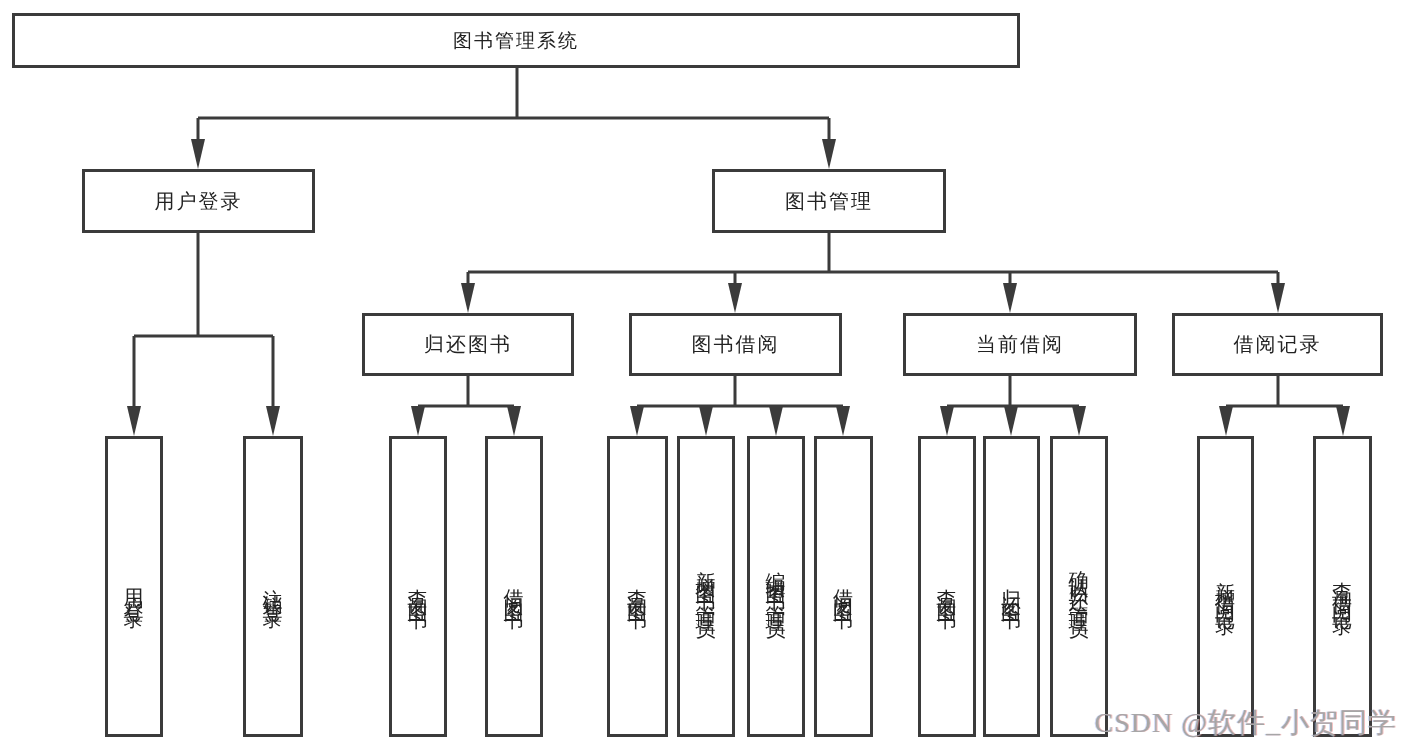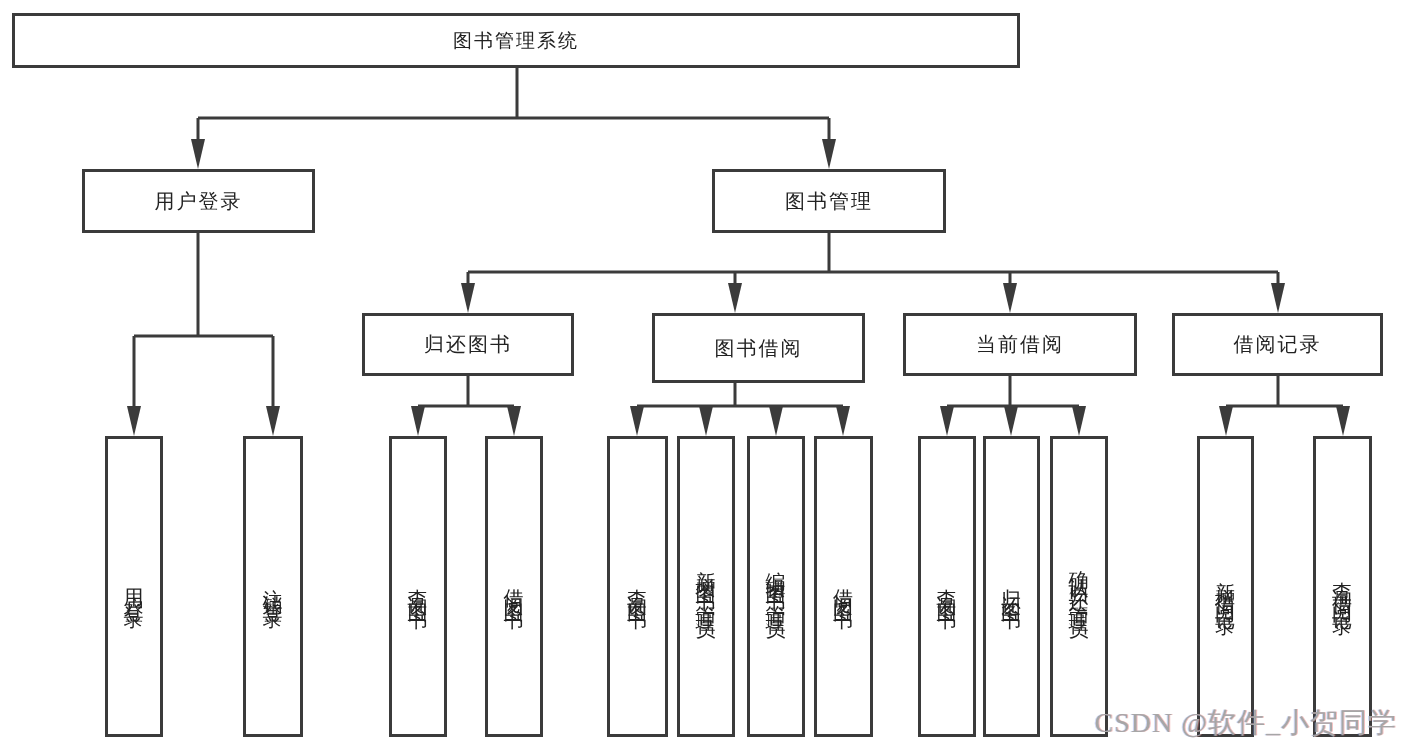--- a/index.html
+++ b/index.html
@@ -105,21 +105,21 @@
   <div class="box" style="left:82px;top:169px;width:233px;height:64px">
     <span class="h-label">用户登录</span>
   </div>
   <div class="box" style="left:712px;top:169px;width:234px;height:64px">
     <span class="h-label">图书管理</span>
   </div>
 
   <div class="box" style="left:362px;top:313px;width:212px;height:63px">
     <span class="h-label">归还图书</span>
   </div>
-  <div class="box" style="left:652px;top:313px;width:213px;height:70px">
+  <div class="box" style="left:629px;top:313px;width:213px;height:63px">
     <span class="h-label">图书借阅</span>
   </div>
   <div class="box" style="left:903px;top:313px;width:234px;height:63px">
     <span class="h-label">当前借阅</span>
   </div>
   <div class="box" style="left:1172px;top:313px;width:211px;height:63px">
     <span class="h-label">借阅记录</span>
   </div>
 
   <div class="box" style="left:105px;top:436px;width:58px;height:301px">

